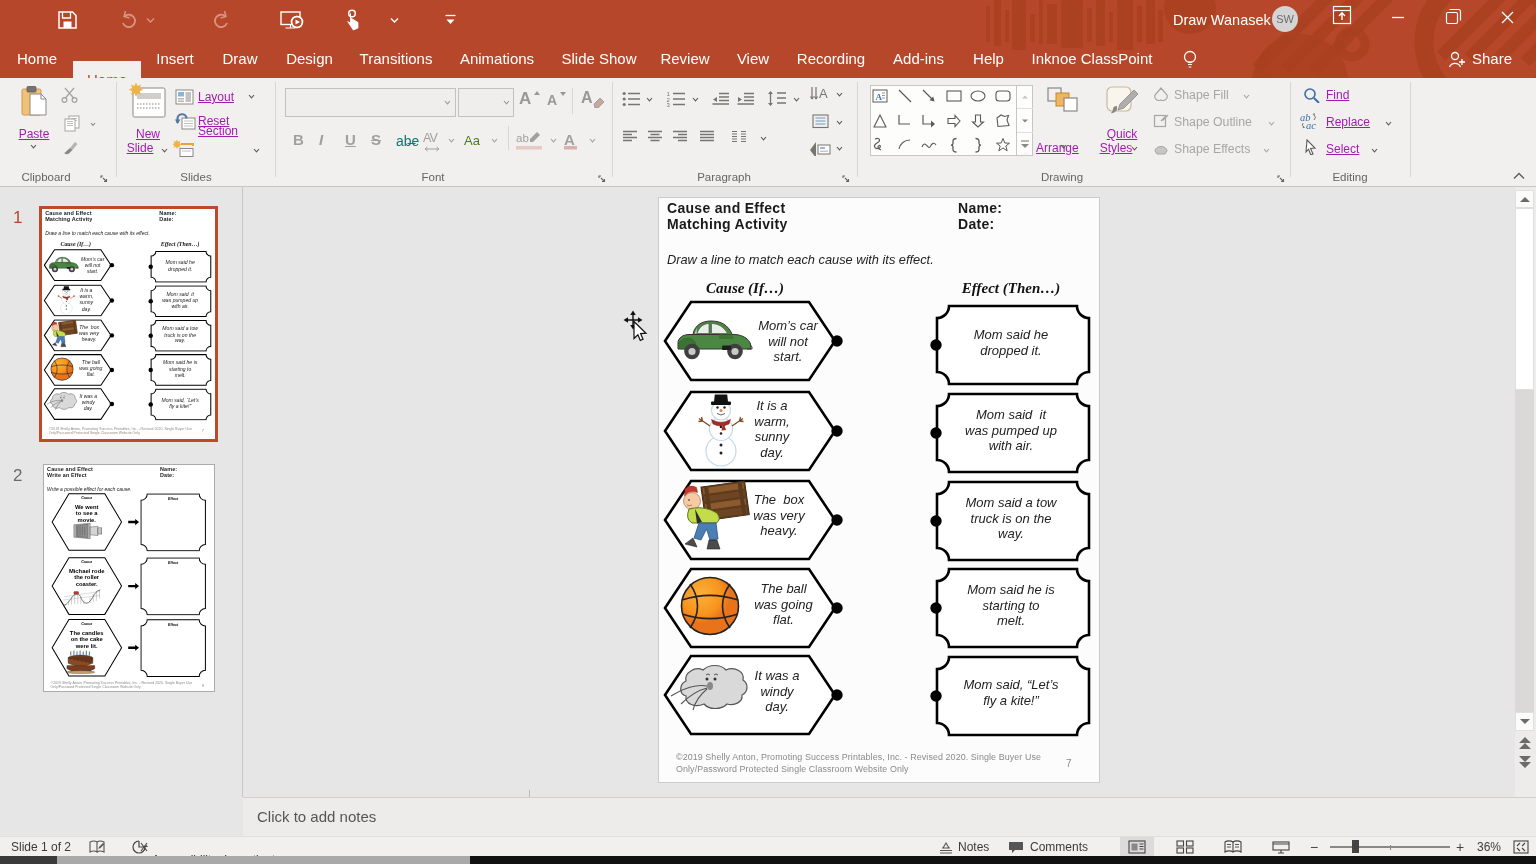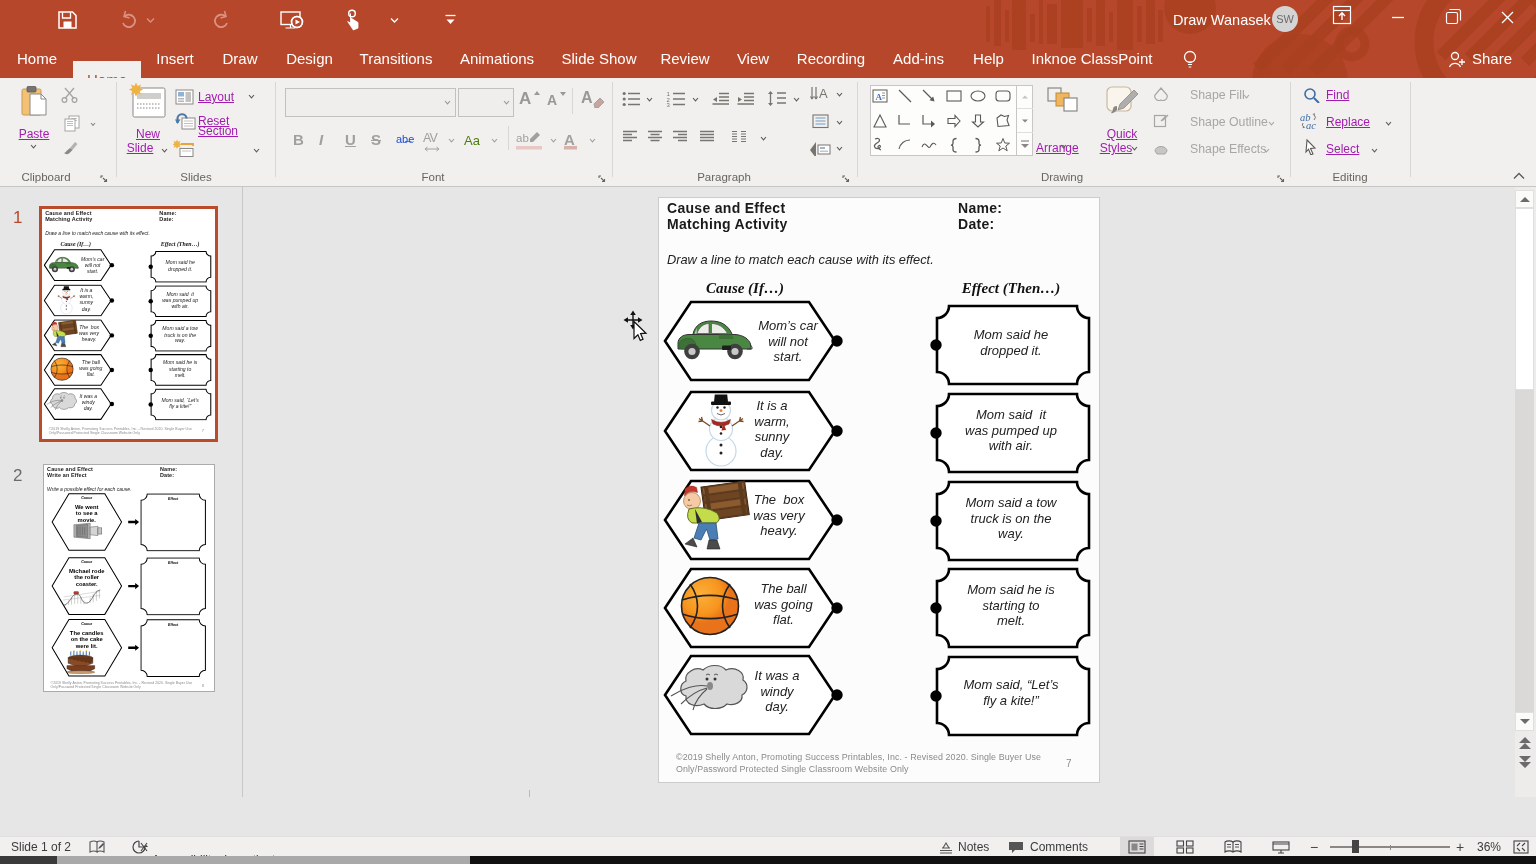--- a/index.html
+++ b/index.html
@@ -18,21 +18,21 @@
 
 #menubar { position:absolute; left:0; top:40px; width:1536px; height:38px; }
 .tab { position:absolute; top:0; height:38px; line-height:38px; color:#fff; font-size:15px; text-align:center; }
 #tab-home { background:#F1F0EF; color:#B7472A; }
 
 
 #ribbon { position:absolute; left:0; top:78px; width:1536px; height:109px; background:#F1F0EF; border-bottom:1px solid #C8C6C4; }
 .gsep { position:absolute; top:4px; height:95px; width:1px; background:#D8D6D4; }
 .glabel { position:absolute; top:93px; height:16px; font-size:11.5px; color:#67655F; text-align:center; }
 .rtxt { position:absolute; font-size:12px; color:#a21caf;text-decoration:underline; }
-.rtxt-dis { position:absolute; font-size:12.3px; color:#A8A6A4;margin-left:16px; }
+.rtxt-dis { position:absolute; font-size:12.3px; color:#A8A6A4; }
 .combo { position:absolute; height:29px; background:#EFEEED; border:1px solid #C3C1BF; }
 
 
 #thumbs { position:absolute; left:0; top:187px; width:242px; height:649px; background:#E6E6E6; overflow:hidden; }
 #thumbdiv { position:absolute; left:242px; top:187px; width:1px; height:610px; background:#C9C7C5; }
 #canvas { position:absolute; left:243px; top:187px; width:1272px; height:610px; background:#E6E6E6; }
 #vscroll { position:absolute; left:1515px; top:187px; width:21px; height:610px; background:#EDECEB; }
 
 
 .slide { position:absolute; width:440px; height:584px; background:#FCFCFC; font-family:"Liberation Sans", sans-serif;}
@@ -277,21 +277,21 @@
       </svg>
 <div class="abs" style="left:572px; top:10px; width:1px; height:26px; background:#D8D6D4;"></div>
 <div class="abs" style="left:581px; top:11px; font-size:16px; font-weight:bold; color:#9a9894;">A</div>
 <svg class="abs" style="left:592px; top:18px;" width="14" height="12" viewBox="0 0 14 12">
         <path d="M2 8 l6-6 4 4 -6 6 -3 0 z" fill="#C8A6A0" stroke="#9a9894" stroke-width="0.8"></path>
       </svg>
 <div class="abs" style="left:293px; top:53px; font-size:15px; color:#A2A09E;font-weight:bold;">B</div>
 <div class="abs" style="left:319px; top:53px; font-size:15px; color:#A2A09E;font-weight:bold;font-style:italic;">I</div>
 <div class="abs" style="left:345px; top:53px; font-size:15px; color:#A2A09E;font-weight:bold;text-decoration:underline;">U</div>
 <div class="abs" style="left:371px; top:53px; font-size:15px; color:#A2A09E;font-weight:bold;text-decoration:line-through;">S</div>
-<div class="abs" style="left:396px; top:55px; font-size:11px; color:#1d4ed8;">ab̶e</div>
+<div class="abs" style="left:396px; top:55px; font-size:14px; color:#0f766e;">ab̶e</div>
 <div class="abs" style="left:423px; top:53px; font-size:12.5px; color:#A2A09E;letter-spacing:-1px;">AV</div>
 <svg class="abs" style="left:424px; top:68px;" width="18" height="6" viewBox="0 0 18 6">
         <g stroke="#A2A09E" fill="none" stroke-width="1">
           <path d="M1 3 h14 M1 3 l2.5-2 M1 3 l2.5 2 M15 3 l-2.5-2 M15 3 l-2.5 2"></path>
         </g>
       </svg>
 <svg class="abs" style="left:448px; top:60px;" width="7" height="5" viewBox="0 0 7 5">
         <path d="M1 1 L3.5 3.8 L6 1" stroke="#A2A09E" fill="none" stroke-width="1.1"></path>
       </svg>
 <div class="abs" style="left:464px; top:55px; font-size:13px; color:#4d7c0f;">Aa</div>
@@ -981,20 +981,23 @@
         <path d="M1 1 L6 6 L11 1 z" fill="#6b6b6b"></path>
       </svg>
     <svg class="abs" style="left:3px; top:549px;" width="14" height="14" viewBox="0 0 14 14">
         <path d="M1 7 L7 1 L13 7 z M1 13 L7 7 L13 13 z" fill="#6b6b6b"></path>
       </svg>
     <svg class="abs" style="left:3px; top:568px;" width="14" height="14" viewBox="0 0 14 14">
         <path d="M1 1 L7 7 L13 1 z M1 7 L7 13 L13 7 z" fill="#6b6b6b"></path>
       </svg>
   </div>
   <div class="abs" style="left:529px; top:790px; width:1px; height:7px; background:#BBB9B7;"></div>
+  <div id="notes">
+      <div class="ph">Click to add notes</div>
+    </div>
 
   <div id="status">
     <div class="abs" style="left:11px; top:3px;">Slide 1 of 2</div>
     <svg class="abs" style="left:88px; top:3px;" width="18" height="14" viewBox="0 0 18 14">
       <g stroke="#555" fill="none" stroke-width="1.1">
         <path d="M2 2 c3 -1.5 5 -1.5 7 0 v10 c-2 -1.5 -4 -1.5 -7 0 z"></path>
         <path d="M9 2 c2 -1.5 4 -1.5 7 0 v10 c-3 -1.5 -5 -1.5 -7 0"></path>
         <path d="M11 7 l4 -4 1.2 1.2 -4 4 -1.8 0.6 z" fill="#555" stroke="none"></path>
       </g>
     </svg>

